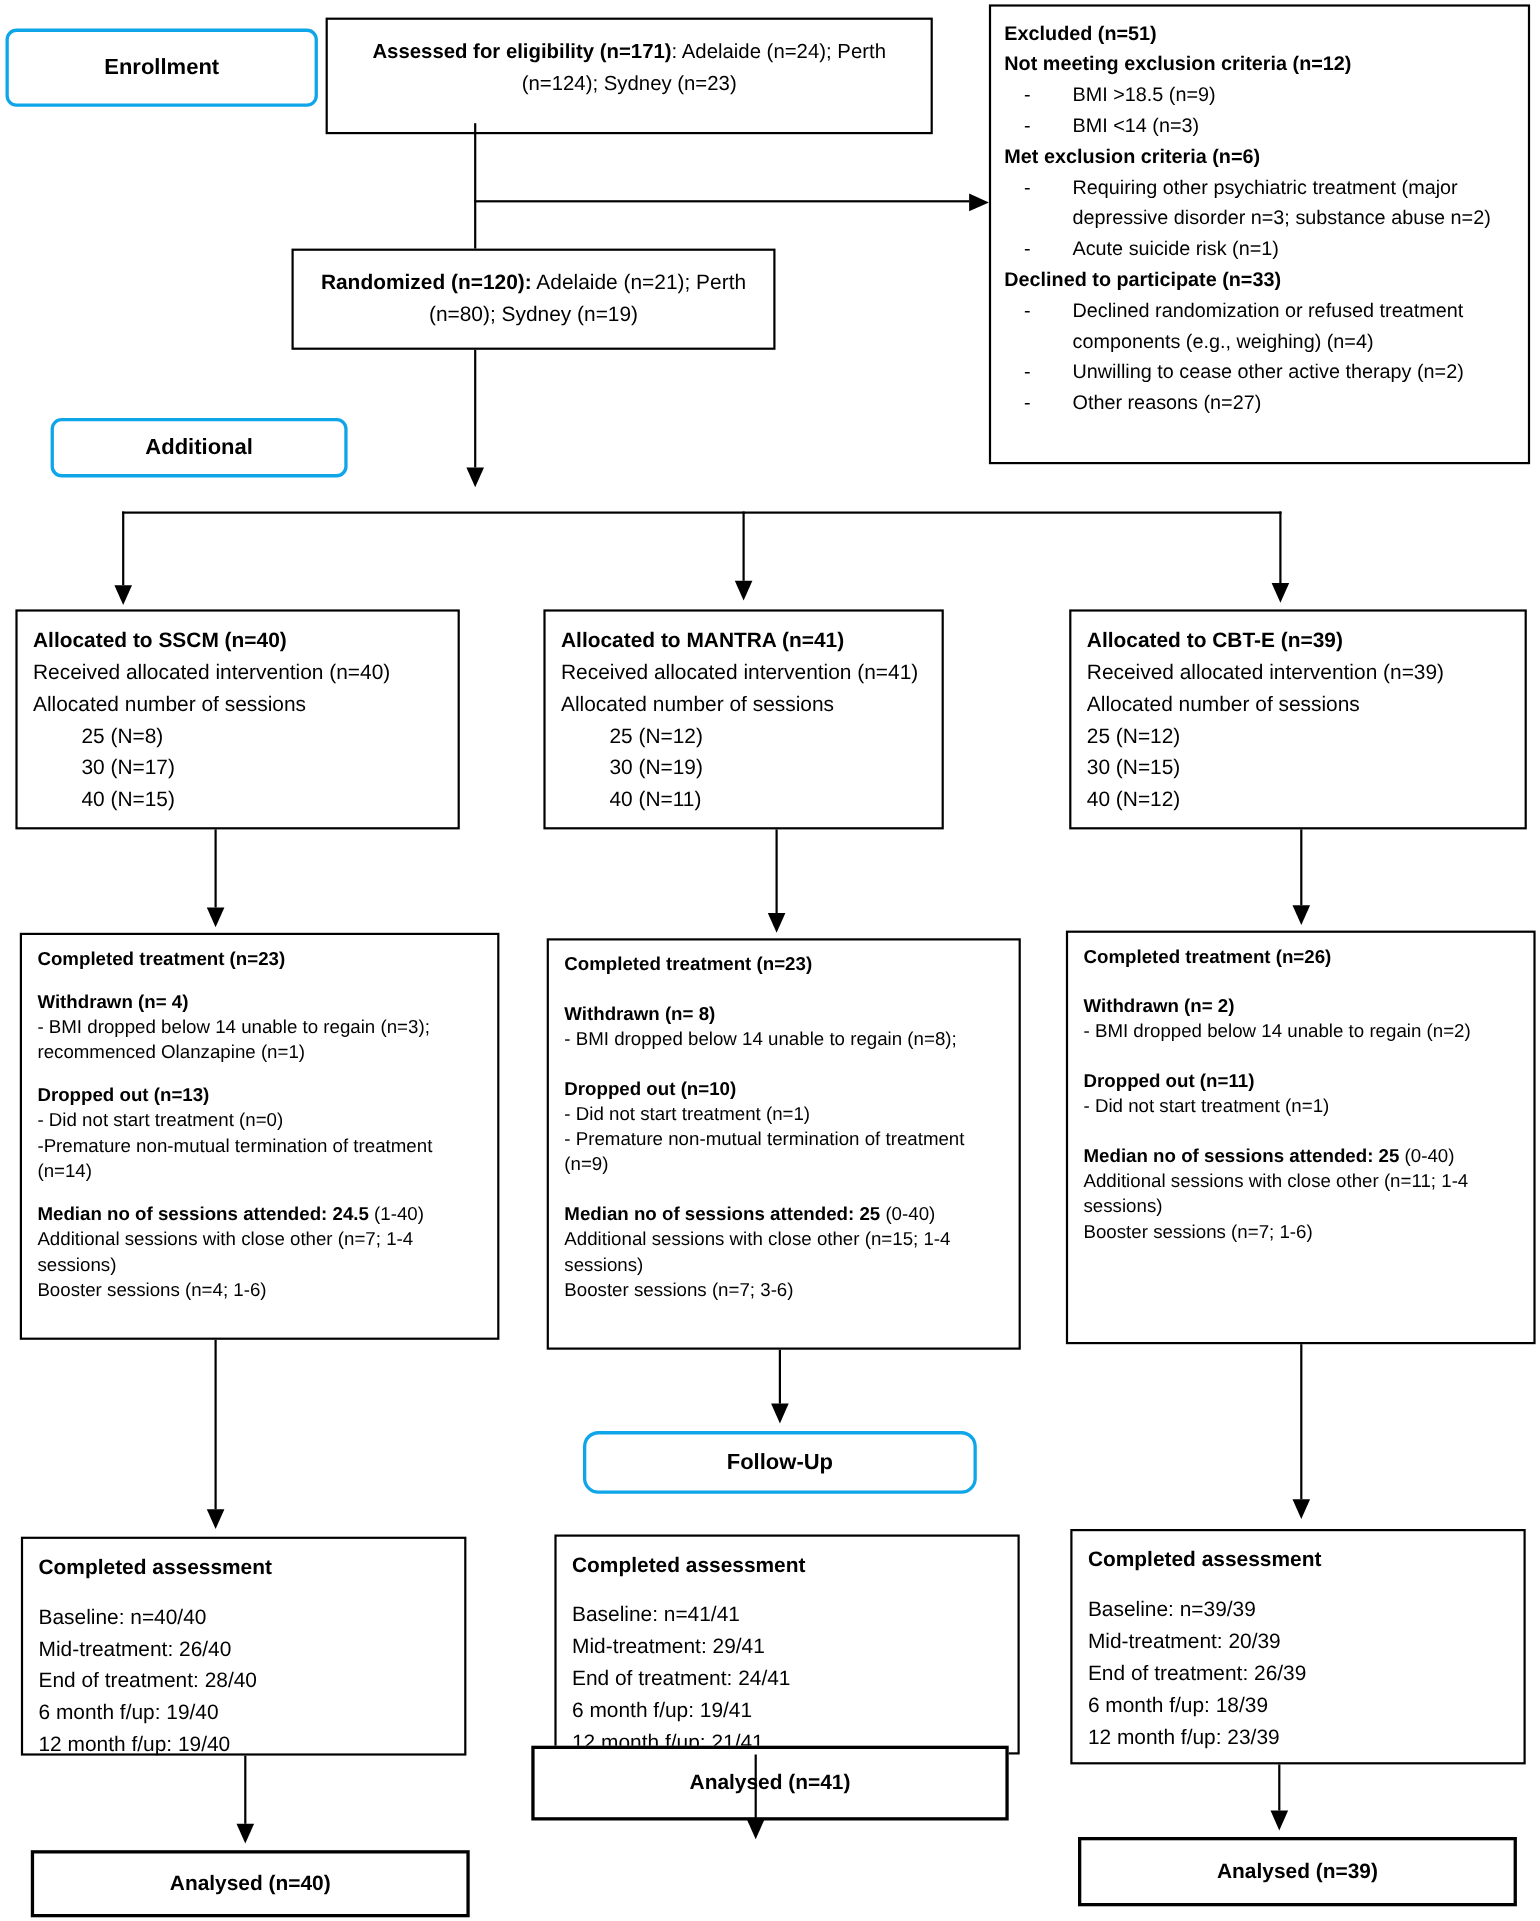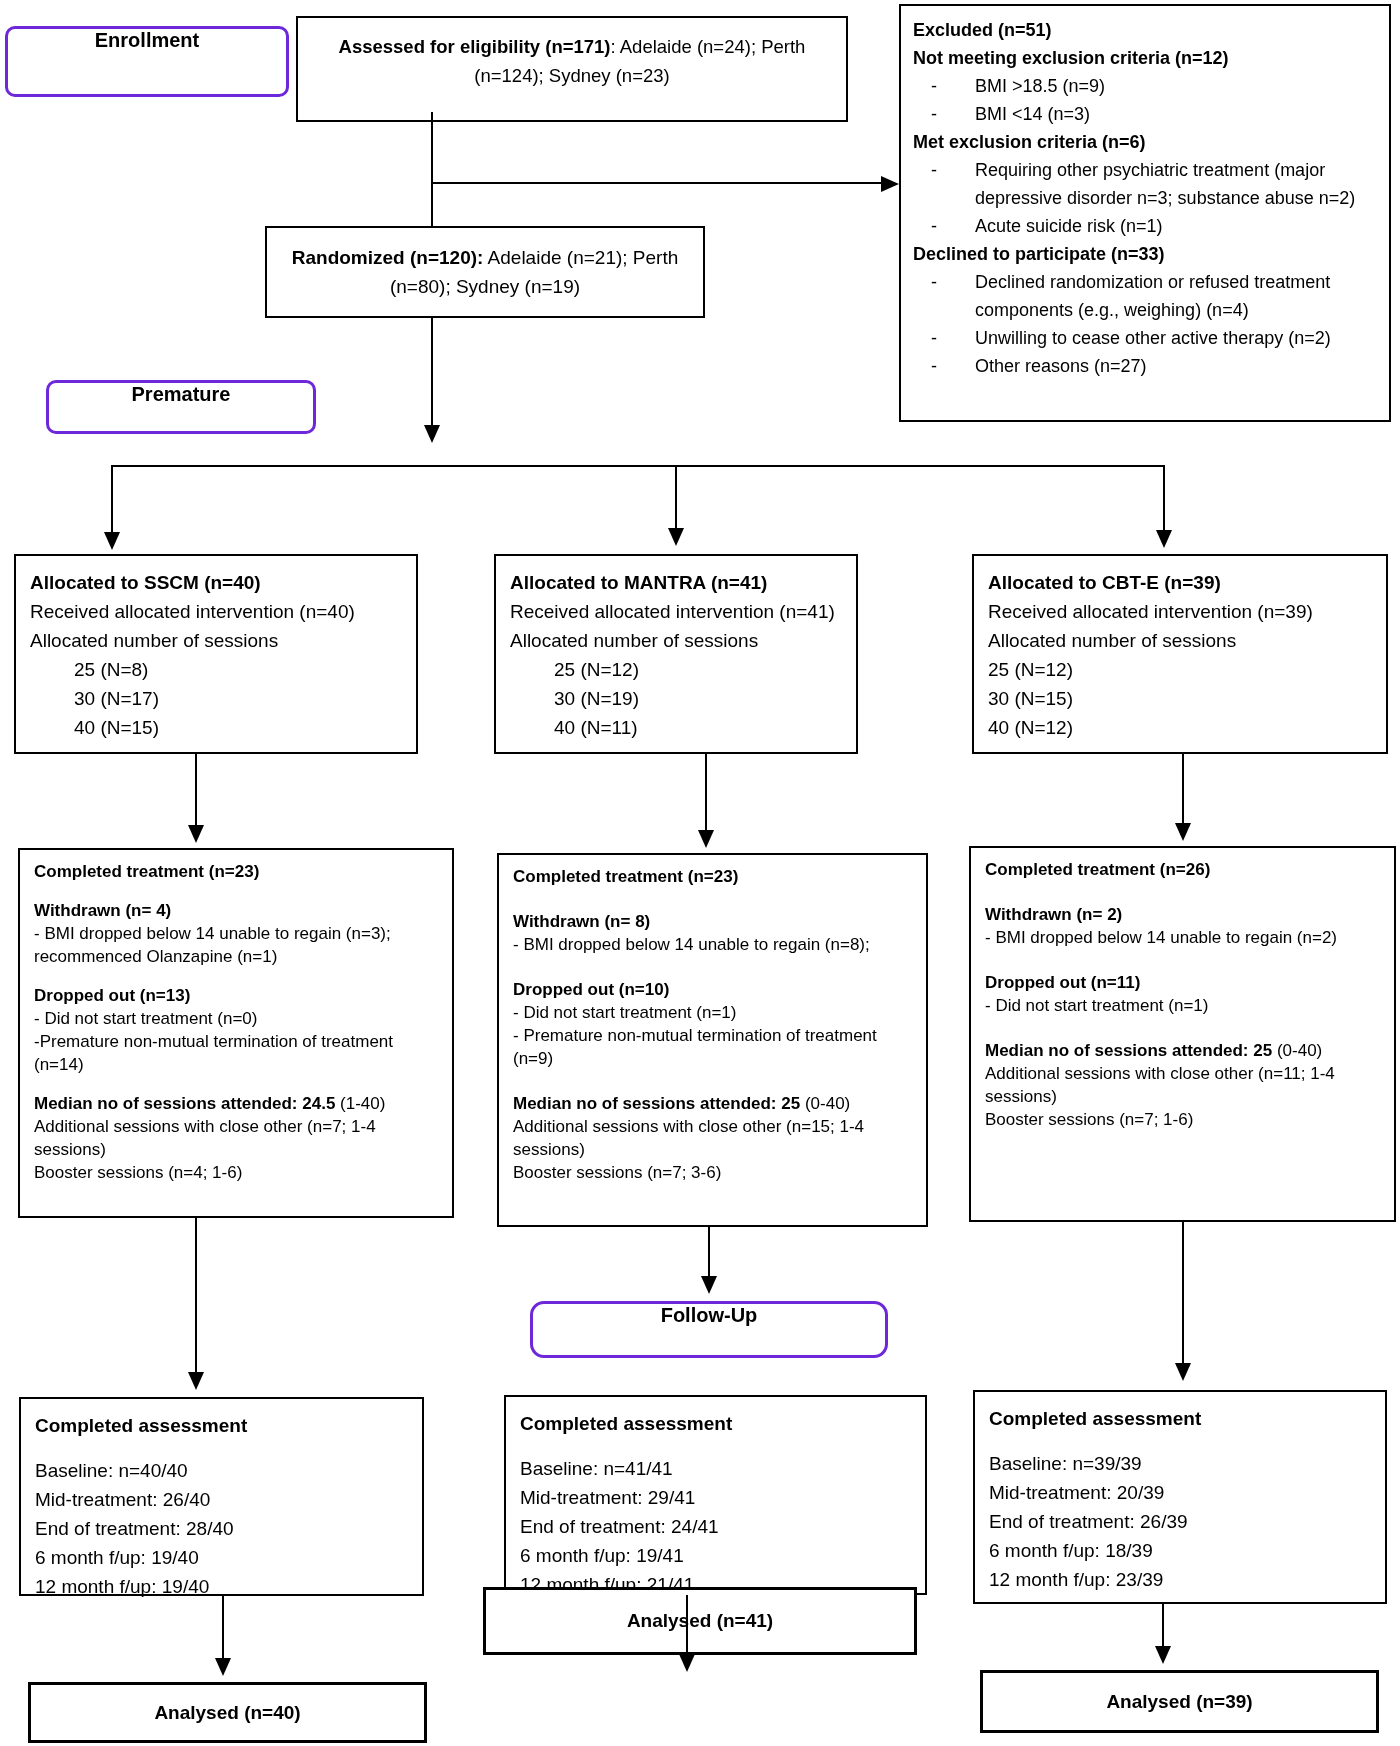--- a/index.html
+++ b/index.html
@@ -2,22 +2,22 @@
 <html><head>
 <meta charset="utf-8">
 <style>
   html,body{margin:0;padding:0;background:#fff;}
   .canvas{position:relative;width:1400px;height:1746px;background:#ffffff;
           font-family:"Liberation Sans",sans-serif;color:#000;}
   .box{position:absolute;border:2px solid #000;background:#fff;box-sizing:border-box;
        padding:12px 14px;font-size:19px;line-height:29px;}
   .box.small{font-size:17px;line-height:23px;padding:10px 14px;}
   .box.excl{font-size:18px;line-height:28px;padding:10px 12px;}
-  .stage{position:absolute;border:3px solid #6d28d9;border-radius:10px;background:#fff;
-         display:flex;justify-content:center;font-weight:bold;
+  .stage{position:absolute;border:3px solid #0ea5e9;border-radius:10px;background:#fff;
+         display:flex;align-items:center;justify-content:center;font-weight:bold;
          font-size:20px;box-sizing:border-box;text-align:center;}
   .analysed{position:absolute;border:3px solid #000;background:#fff;display:flex;
             align-items:center;justify-content:center;font-weight:bold;font-size:19px;
             box-sizing:border-box;}
   .txtc{text-align:center;}
   .vcenter{display:flex;flex-direction:column;justify-content:center;}
   .assessed-pad{padding-top:14px;font-size:18.5px;}
   .sp16{height:16px;} .sp22{height:22px;}
   .ind{padding-left:44px;}
   .bullet{display:flex;}
@@ -33,21 +33,21 @@
 </style>
 </head>
 <body>
 
 <div class="canvas">
 
   <div class="stage" style="left:5px;top:26px;width:284px;height:71px;">
     <span>Enrollment</span>
   </div>
   <div class="stage" style="left:46px;top:380px;width:270px;height:54px;">
-    <span>Premature</span>
+    <span>Additional</span>
   </div>
   <div class="stage" style="left:530px;top:1301px;width:358px;height:57px;border-radius:14px;">
     <span>Follow-Up</span>
   </div>
 
   <div class="box txtc assessed-pad" style="left:296px;top:16px;width:552px;height:106px;">
     <b>Assessed for eligibility (n=171)</b><span>: Adelaide (n=24); Perth (n=124); Sydney (n=23)</span>
   </div>
 
   <div class="box excl" style="left:899px;top:4px;width:492px;height:418px;">

